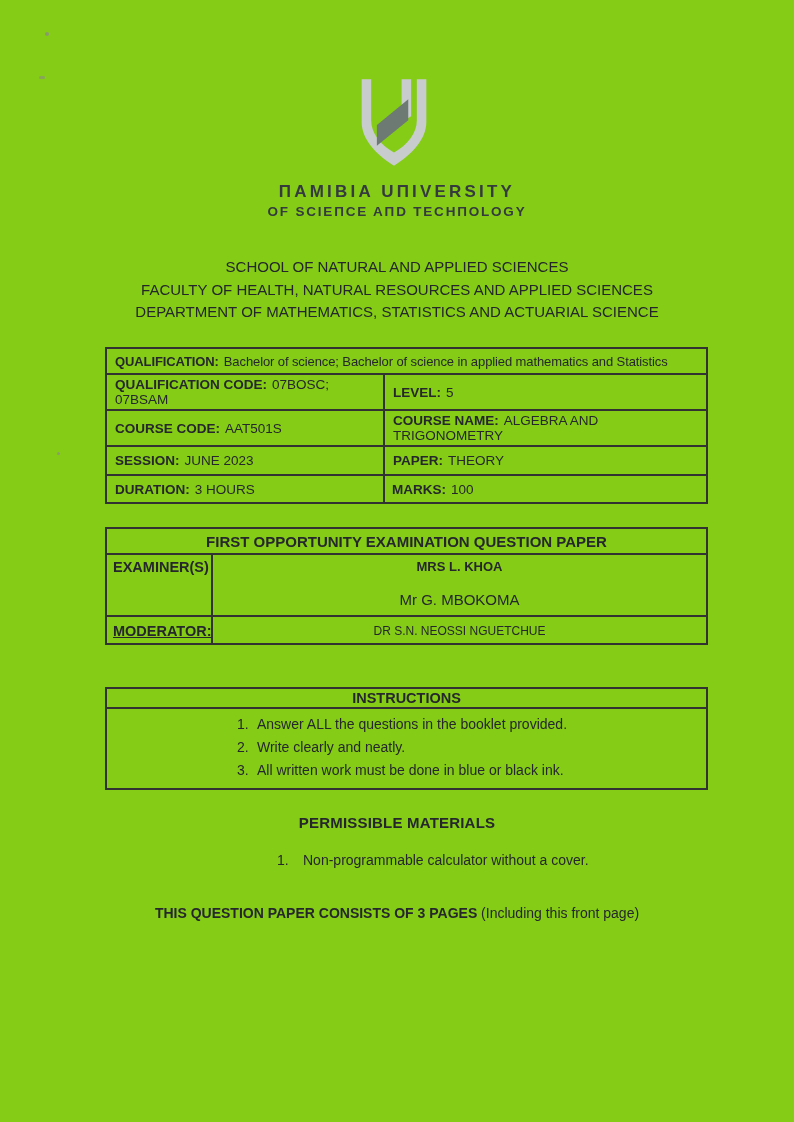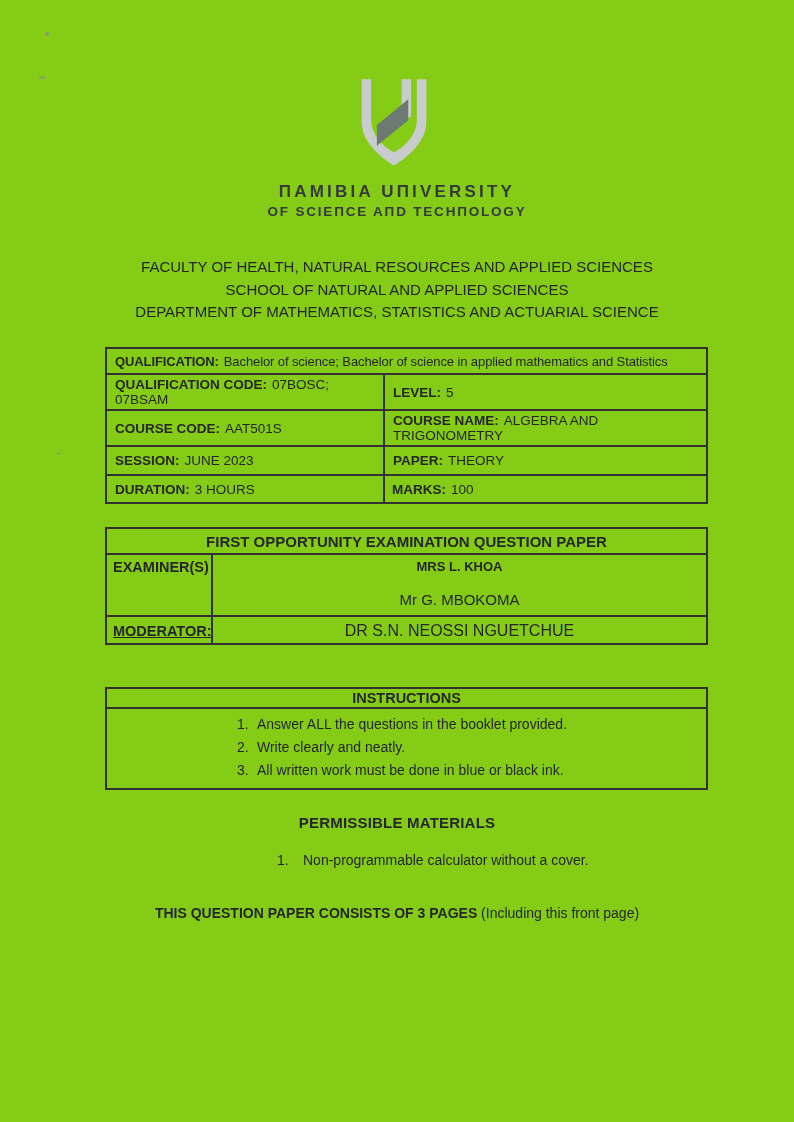--- a/index.html
+++ b/index.html
@@ -57,21 +57,21 @@
 
   .exam-table { top: 527px; }
   .exam-table .col-label { width: 106px; }
   .exam-table td.title-cell { height: 26px; text-align: center; font-weight: 700; font-size: 15px; }
   .exam-table td.label-cell { font-weight: 700; font-size: 14.5px; padding: 4px 4px 4px 6px; margin-top: 32px; }
   .exam-table tr.examiner-row td { height: 62px; vertical-align: top; }
   .exam-table tr.moderator-row td { height: 27px; }
   .exam-table tr.moderator-row td.label-cell { vertical-align: middle; padding-top: 6px; text-decoration: underline; }
   .examiner-name-1 { text-align: center; font-weight: 700; font-size: 13px; margin-top: 2px; }
   .examiner-name-2 { text-align: center; font-weight: 400; font-size: 15px; margin-top: 17px; }
-  .moderator-name { text-align: center; font-weight: 400; font-size: 16px; padding-top: 2px; }
+  .moderator-name { text-align: center; font-weight: 400; font-size: 12px; padding-top: 2px; }
 
   .instructions-table { top: 687px; }
   .instructions-table td.title-cell { height: 20px; text-align: center; font-weight: 700; font-size: 14.5px; padding: 1px 8px; }
   .instructions-table td.body-cell { height: 64px; vertical-align: top; padding: 4px 8px 6px 130px; }
   .instr-row { font-size: 14px; line-height: 23px; white-space: nowrap; }
   .instr-num { display: inline-block; width: 20px; }
 
   .materials-title {
     position: absolute; left: 0; top: 814px; width: 100%;
     text-align: center; font-weight: 700; font-size: 15px; letter-spacing: 0.2px;
@@ -100,22 +100,22 @@
   <svg class="logo-shield" width="78" height="92" viewBox="0 0 82 94">
     <path d="M7,1 L7,46 C7,64 22,80 41,92 C60,80 75,64 75,46 L75,1 L65,1 L65,44
              C65,58 55,70 41,78 C27,70 17,58 17,44 L17,1 Z" fill="#c9cccd"></path>
     <path d="M49,1 L59,1 L59,40 L49,46 Z" fill="#c9cccd"></path>
     <path d="M23,49 L56,22 L56,44 L23,71 Z" fill="#6d7a74"></path>
   </svg>
   <div class="wordmark-1">ПAMIBIA UПIVERSITY</div>
   <div class="wordmark-2">OF SCIEПCE AПD TECHПOLOGY</div>
 
   <div class="faculty-block">
+    <div>SCHOOL OF NATURAL AND APPLIED SCIENCES</div>
     <div>FACULTY OF HEALTH, NATURAL RESOURCES AND APPLIED SCIENCES</div>
-    <div>SCHOOL OF NATURAL AND APPLIED SCIENCES</div>
     <div>DEPARTMENT OF MATHEMATICS, STATISTICS AND ACTUARIAL SCIENCE</div>
   </div>
 
   <table class="course-table">
     <colgroup>
         <col class="col-left">
         <col>
       </colgroup>
     <tbody>
         <tr class="r1">

